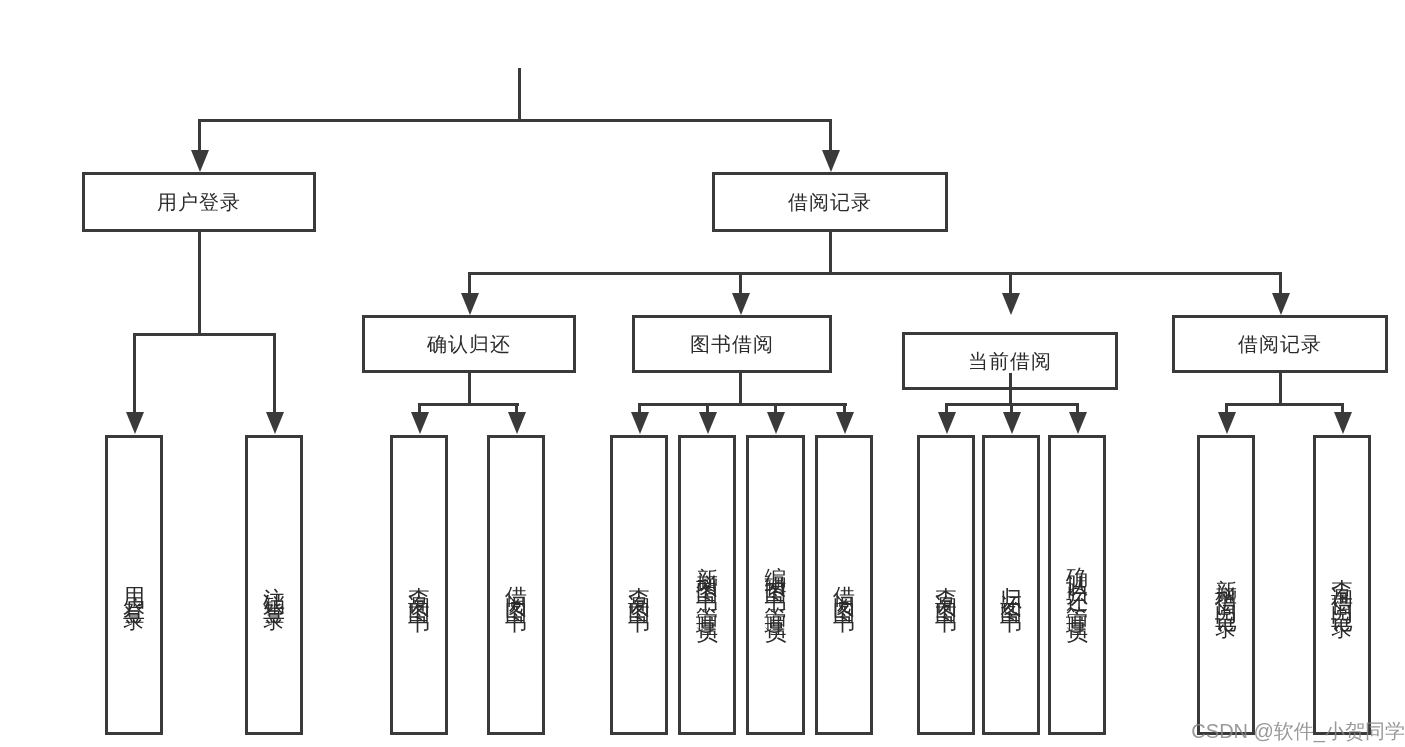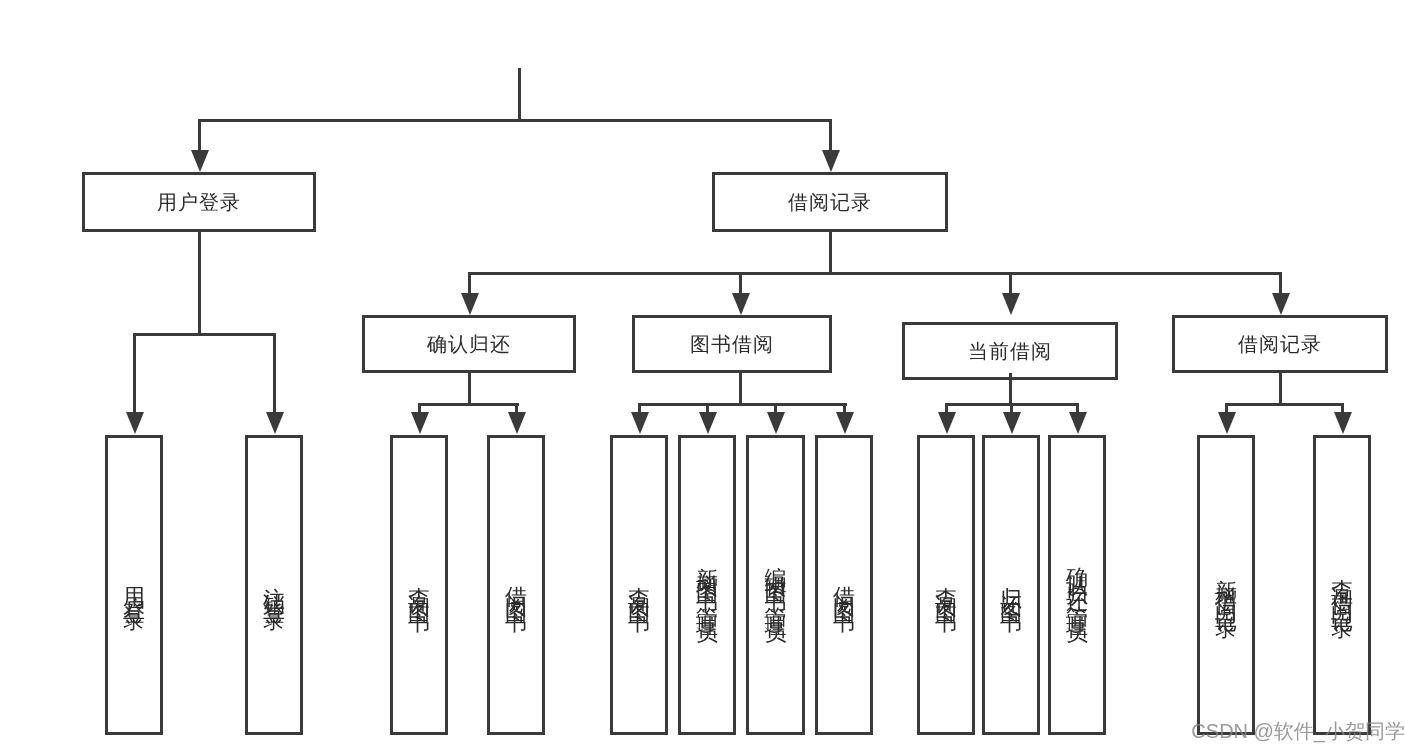--- a/index.html
+++ b/index.html
@@ -102,21 +102,21 @@
   <div class="arrow" style="left:1002px;top:293px"></div>
   <div class="vline" style="left:1279px;top:272px;height:24px"></div>
   <div class="arrow" style="left:1272px;top:293px"></div>
 
   <div class="box" style="left:362px;top:315px;width:214px;height:58px">
     <span class="hlabel">确认归还</span>
   </div>
   <div class="box" style="left:632px;top:315px;width:200px;height:58px">
     <span class="hlabel">图书借阅</span>
   </div>
-  <div class="box" style="left:902px;top:322px;width:216px;height:58px">
+  <div class="box" style="left:902px;top:332px;width:216px;height:58px">
     <span class="hlabel">当前借阅</span>
   </div>
   <div class="box" style="left:1172px;top:315px;width:216px;height:58px">
     <span class="hlabel">借阅记录</span>
   </div>
 
   <div class="vline" style="left:468px;top:373px;height:33px"></div>
   <div class="hline" style="left:418px;top:403px;width:101px"></div>
   <div class="vline" style="left:418px;top:403px;height:12px"></div>
   <div class="arrow" style="left:411px;top:412px"></div>

